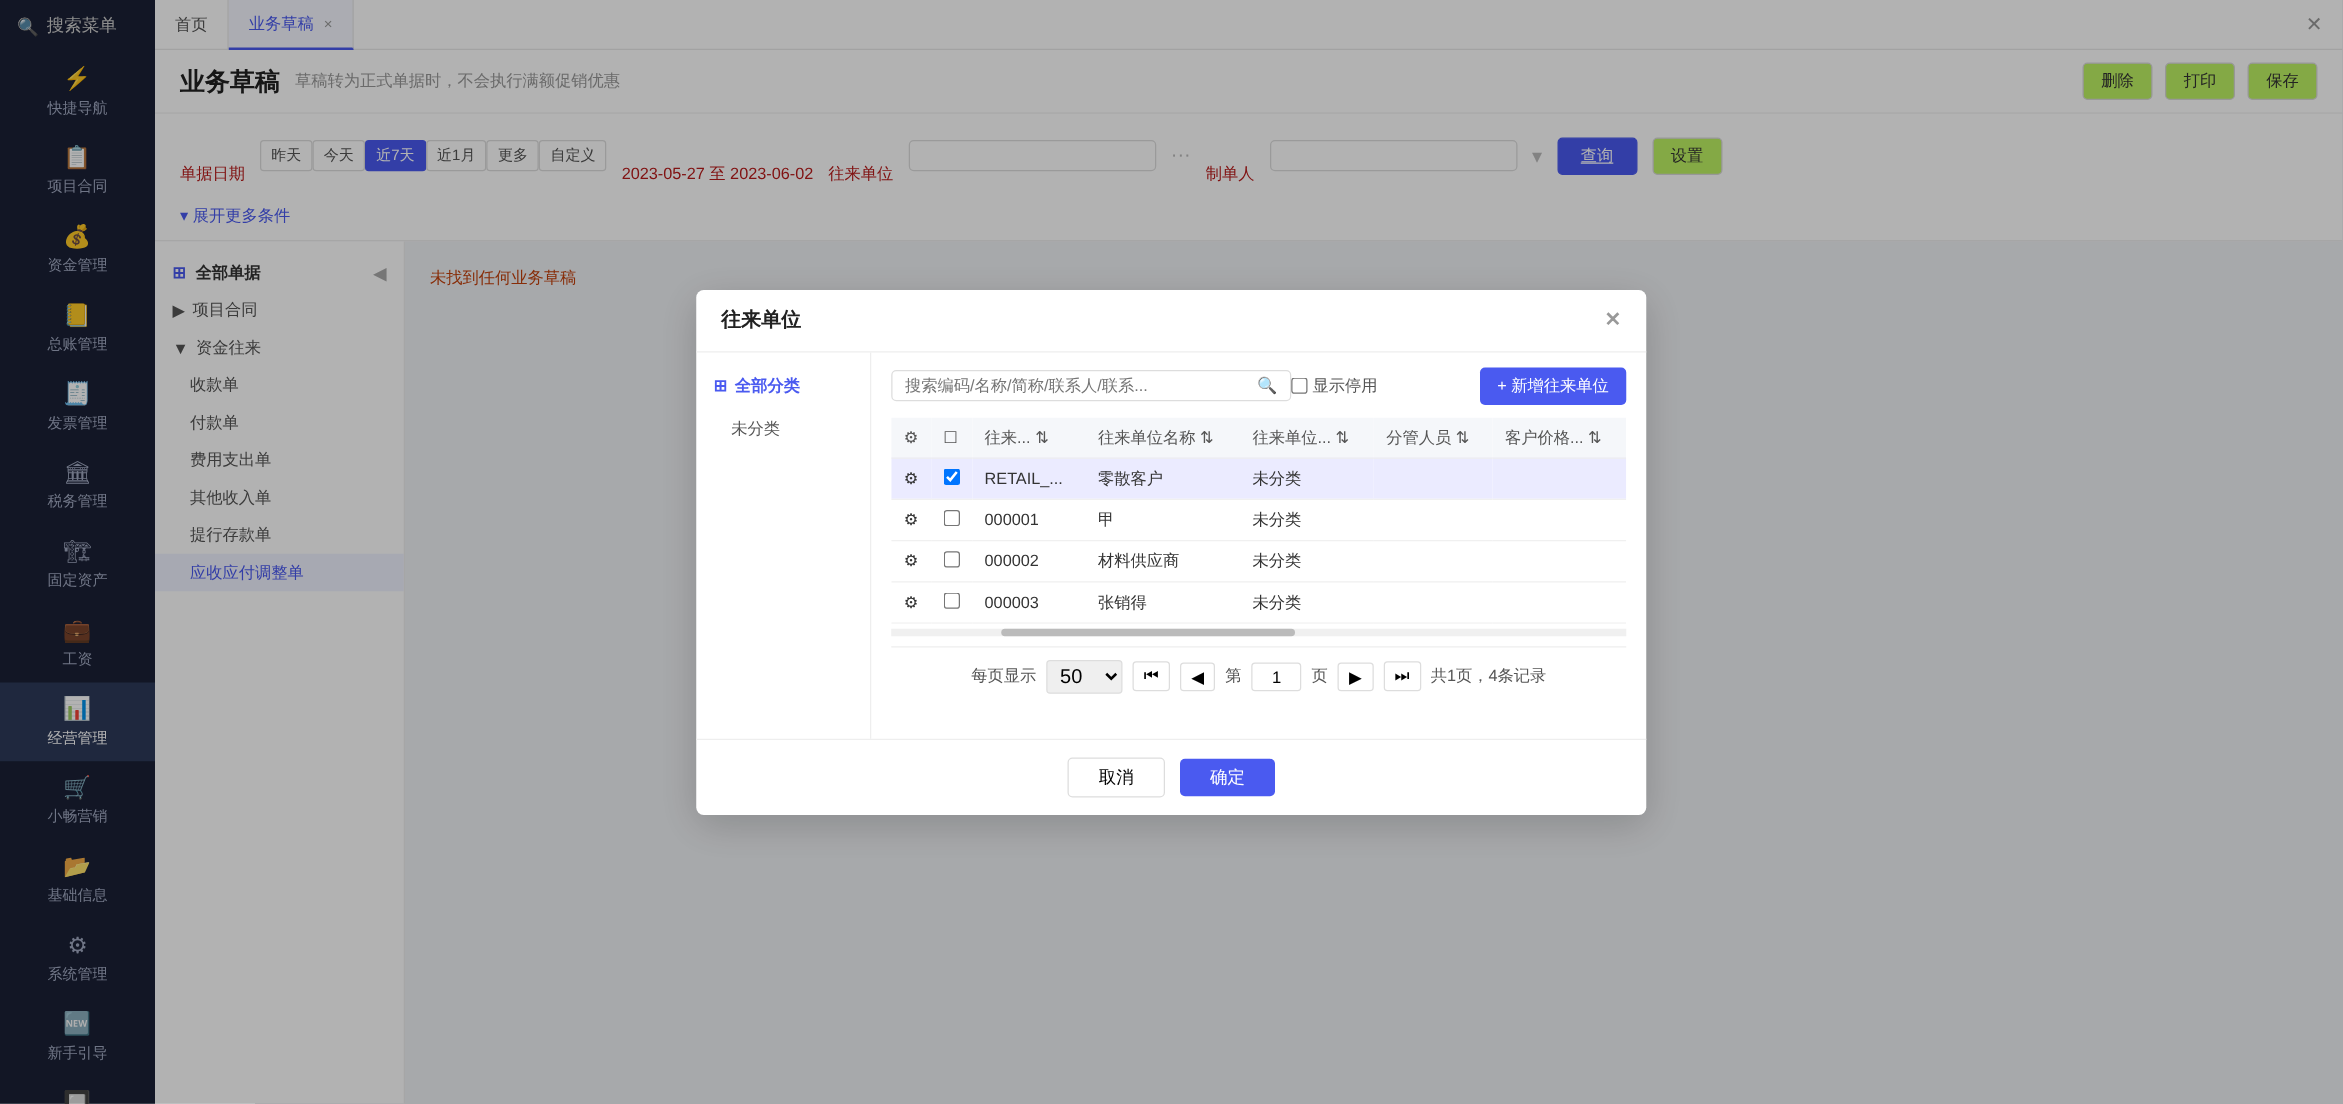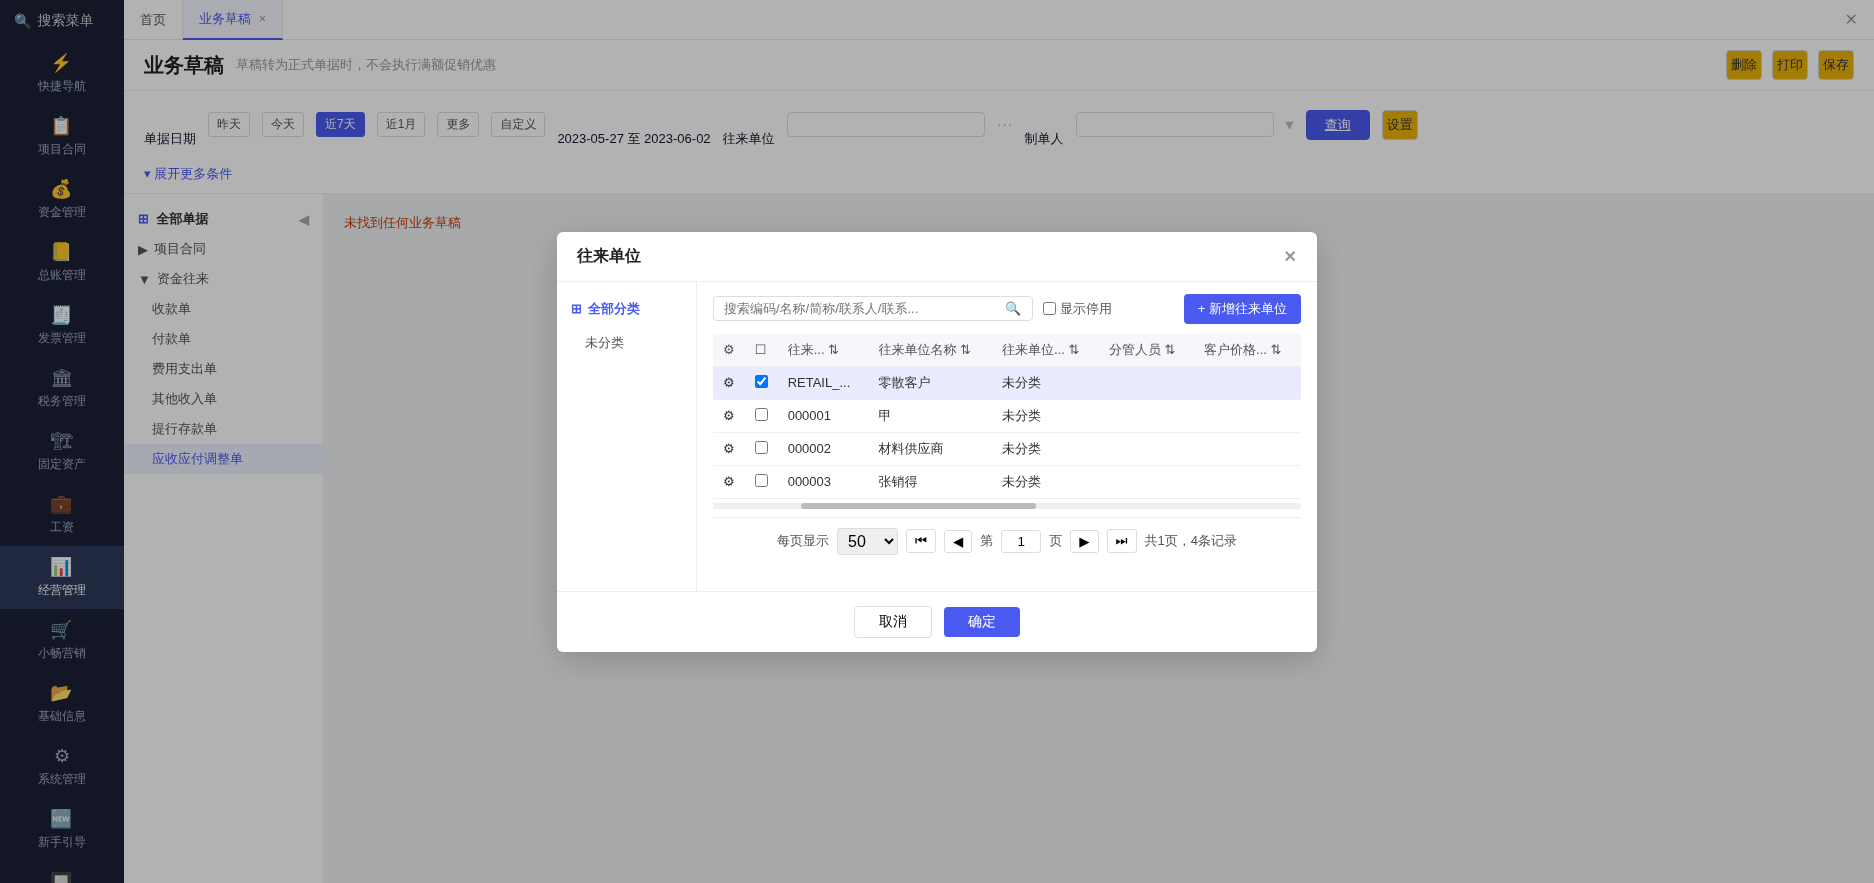--- a/index.html
+++ b/index.html
@@ -41,30 +41,30 @@
     .tab-close-area { margin-left: auto; padding-right: 16px; font-size: 16px; color: #999; cursor: pointer; }
 
     
     .page-header {
       background: #fff; padding: 10px 20px; display: flex; align-items: center;
       gap: 12px; border-bottom: 1px solid #eee;
     }
     .page-title { font-size: 20px; font-weight: bold; color: #222; }
     .page-subtitle { font-size: 13px; color: #999; font-family: Liberation Mono, monospace; }
     .header-actions { margin-left: auto; display: flex; gap: 10px; align-items: center; }
-    .btn { padding: 5px 4px; border-radius: 4px; font-size: 13px; cursor: pointer; border: 1px solid #d9d9d9; background: #eab308; color: #333; }
+    .btn { padding: 5px 14px; border-radius: 4px; font-size: 13px; cursor: pointer; border: 1px solid #d9d9d9; background: #bef264; color: #333; }
     .btn-primary { background: #4a5af0; color: #fff; border-color: #4a5af0; }
 
     
     .filter-bar {
       background: #fff; padding: 10px 20px; border-bottom: 1px solid #eee;
       display: flex; align-items: center; gap: 12px; flex-wrap: wrap;
     }
-    .filter-label { font-size: 13px; color: #0f172a; margin-top: 29px; }
-    .filter-date-btns { display: flex; gap: 12px; }
+    .filter-label { font-size: 13px; color: #b91c1c; margin-top: 29px; }
+    .filter-date-btns { display: flex; gap: 0; }
     .date-btn { padding: 3px 8px; font-size: 12px; border: 1px solid #ddd; border-radius: 3px; cursor: pointer; background: #fff; color: #555; }
     .date-btn.active { background: #4a5af0; color: #fff; border-color: #4a5af0; }
     .filter-input { border: 1px solid #ddd; border-radius: 4px; padding: 4px 10px; font-size: 13px; min-width: 120px; }
     .expand-btn { color: #4a5af0; font-size: 13px; cursor: pointer; }
 
     
     .content-area { display: flex; flex: 1; overflow: hidden; }
 
     
     .left-panel {
@@ -103,21 +103,21 @@
     }
     .modal-body { display: flex; flex: 1; }
     .modal-left {
       width: 140px; border-right: 1px solid #eee; padding: 10px 0; font-size: 13px;
     }
     .modal-left-item {
       padding: 8px 14px; cursor: pointer; color: #555; display: flex; align-items: center; gap: 6px;
     }
     .modal-left-item.active { color: #4a5af0; font-weight: bold; }
     .modal-right { flex: 1; display: flex; flex-direction: column; padding: 12px 16px; }
-    .modal-toolbar { display: flex; align-items: center; gap: 10px; margin-bottom: 10px; }
+    .modal-toolbar { display: flex; align-items: center; margin-bottom: 10px; }
     .search-box {
       display: flex; align-items: center; border: 1px solid #ddd; border-radius: 4px;
       padding: 4px 10px; gap: 6px; font-size: 13px; flex: 1; max-width: 320px;
     }
     .search-box input { border: none; outline: none; font-size: 13px; flex: 1; }
     .checkbox-label { display: flex; align-items: center; gap: 4px; font-size: 13px; color: #555; cursor: pointer; }
     .add-btn {
       margin-left: auto; background: #4a5af0; color: #fff; border: none;
       border-radius: 4px; padding: 6px 14px; font-size: 13px; cursor: pointer;
       display: flex; align-items: center; gap: 4px;

